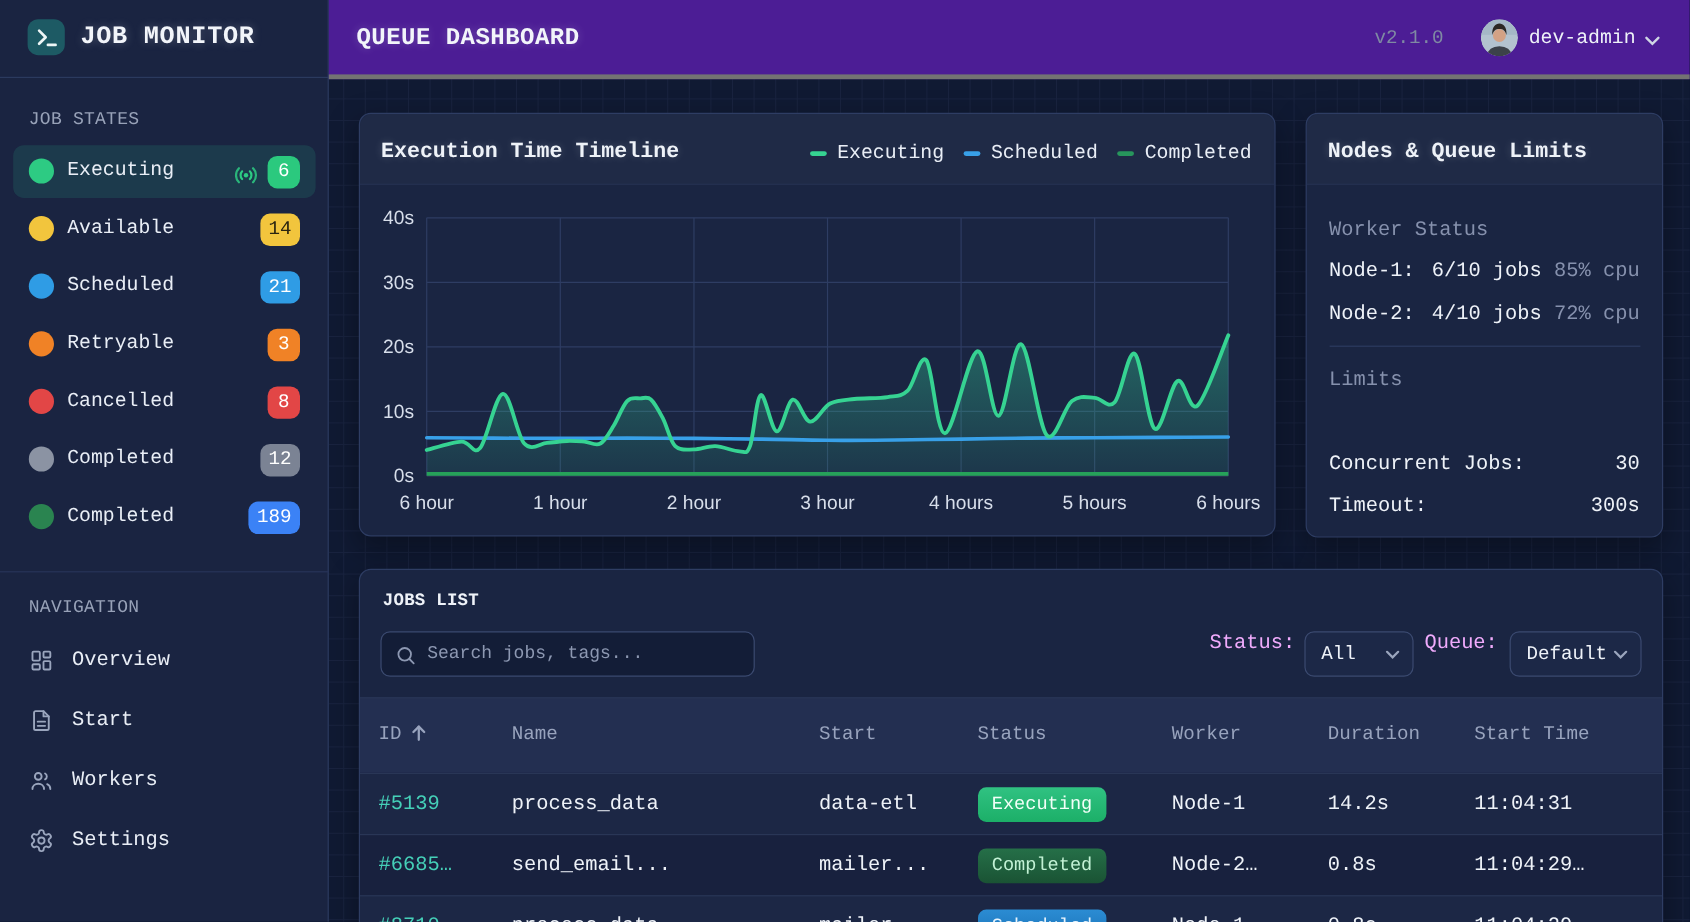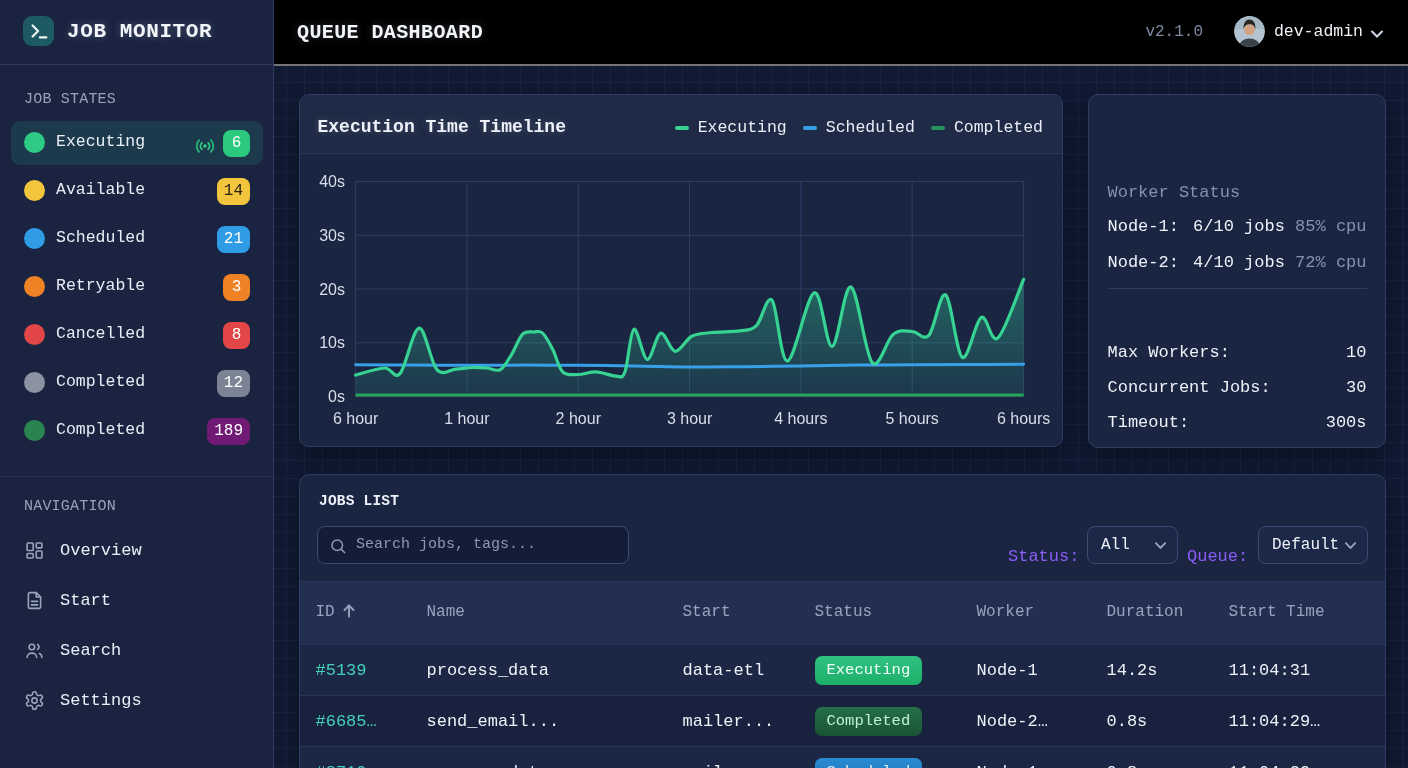--- a/index.html
+++ b/index.html
@@ -16,21 +16,21 @@
 .sname { position:absolute; left:45px; top:11px; font-size:16.5px; color:#e9eef6; }
 .sright { position:absolute; right:13px; top:8.5px; display:flex; align-items:center; gap:7px; }
 .live { position:relative; top:3px; }
 .badge { display:inline-block; min-width:27px; padding:2px 7px 3px; border-radius:8px; font-size:16px; text-align:center; line-height:22px; }
 #navsep { position:absolute; left:0; top:476px; width:274px; height:1px; background:#273459; }
 #navs { position:absolute; left:24px; top:533px; width:230px; }
 .nav { position:relative; height:50px; }
 .nicon { position:absolute; left:0; top:7px; }
 .nname { position:absolute; left:36px; top:8px; font-size:17px; color:#e9eef6; }
 
-#topbar { position:absolute; left:274px; top:0; width:1134px; height:66px; background:#000000; border-bottom:2px solid #737373; }
+#topbar { position:absolute; left:274px; top:0; width:1134px; height:66px; background:#4c1d95; border-bottom:4px solid #737373; }
 #tbtitle { position:absolute; left:23px; top:21px; font-size:20px; font-weight:bold; color:#f2f5fa; letter-spacing:0.4px; text-shadow:0 0 8px rgba(240,245,255,0.22); }
 #ver { position:absolute; right:205px; top:23px; font-size:16px; color:#7f8aa3; }
 #avatar { position:absolute; right:143px; top:16px; width:31px; height:31px; border-radius:50%; overflow:hidden; }
 #uname { position:absolute; right:45px; top:22px; font-size:16.5px; color:#eef2f8; }
 #uchev { position:absolute; right:24px; top:26px; }
 
 #content { position:absolute; left:274px; top:66px; width:1134px; height:702px;
   background-color:#101a33;
   background-image:linear-gradient(#19233f 1px, transparent 1px),linear-gradient(90deg,#19233f 1px, transparent 1px);
   background-size:18px 18px; background-position:12px 16px; }
@@ -44,21 +44,21 @@
 #nodecard { left:814px; top:28px; width:298px; height:354px; }
 .nline { position:absolute; left:18.5px; right:18.5px; font-size:17px; color:#eef2f8; }
 .nlab { color:#8691ad; }
 .nval { position:absolute; right:0; }
 #ndiv { position:absolute; left:18.5px; right:18.5px; top:193px; height:1px; background:#2c3b60; }
 #jobscard { left:25px; top:408px; width:1087px; height:420px; }
 #jltitle { position:absolute; left:19px; top:18px; font-size:14.5px; font-weight:bold; color:#eef2f8; letter-spacing:0.2px; }
 #search { position:absolute; left:17px; top:51px; width:312px; height:38px; background:#131d37; border:1px solid #3b4a70; border-radius:8px; }
 #search svg { position:absolute; left:11px; top:10px; }
 #search span { position:absolute; left:38px; top:9px; font-size:15px; color:#8d98b2; }
-.flabel { position:absolute; top:72px; font-size:17px; color:#8b5cf6; }
+.flabel { position:absolute; top:52px; font-size:17px; color:#f0abfc; }
 .fsel { position:absolute; top:51px; height:38px; background:#1c2847; border:1px solid #3b4a70; border-radius:8px; font-size:16px; color:#eef2f8; }
 .fsel span { position:absolute; left:13px; top:9px; }
 .fsel svg { position:absolute; right:10px; top:14px; }
 #thead { position:absolute; left:0; top:106px; width:100%; height:63px; background:#232f51; border-top:1px solid #293656; }
 #thead > span, .trow > span { position:absolute; top:21px; }
 #thead > span { font-size:16px; color:#98a3bd; }
 .trow { position:relative; left:0; width:100%; height:51px; background:#1c2745; border-top:1px solid #293656; }
 .trow.alt { background:#18213e; }
 .trow > span { top:15.5px; font-size:17px; color:#eef2f8; }
 .trow > .c-st { top:10.5px; }
@@ -115,25 +115,28 @@
         <text x="166.9" y="269" text-anchor="middle">1 hour</text>
         <text x="278.3" y="269" text-anchor="middle">2 hour</text>
         <text x="389.6" y="269" text-anchor="middle">3 hour</text>
         <text x="500.9" y="269" text-anchor="middle">4 hours</text>
         <text x="612.2" y="269" text-anchor="middle">5 hours</text>
         <text x="723.6" y="269" text-anchor="middle">6 hours</text>
       </g>
     </svg>
   </div>
   <div class="card" id="nodecard">
+    <div class="chead">
+        <div class="ctitle">Nodes &amp; Queue Limits</div>
+      </div>
     <div class="nline nlab" style="top:88px">Worker Status</div>
     <div class="nline" style="top:122px">Node-1:<span class="nval">6/10 jobs <span class="nlab">85% cpu</span></span></div>
     <div class="nline" style="top:158px">Node-2:<span class="nval">4/10 jobs <span class="nlab">72% cpu</span></span></div>
     <div id="ndiv"></div>
-    <div class="nline" style="top:248px">Max Workers:<span class="nval">10</span></div>
+    <div class="nline nlab" style="top:213px">Limits</div>
     <div class="nline" style="top:283px">Concurrent Jobs:<span class="nval">30</span></div>
     <div class="nline" style="top:318px">Timeout:<span class="nval">300s</span></div>
   </div>
   <div class="card" id="jobscard">
     <div id="jltitle">JOBS LIST</div>
     <div id="search">
       <svg width="18" height="18" viewBox="0 0 24 24" fill="none" stroke="#8d98b2" stroke-width="2" stroke-linecap="round">
           <circle cx="11" cy="11" r="7"></circle>
           <line x1="16.5" y1="16.5" x2="21" y2="21"></line>
         </svg>
@@ -254,21 +257,21 @@
         <span class="dot" style="background:#8b93a3"></span>
         <span class="sname">Completed</span>
         <span class="sright">
           <span class="badge" style="background:#7b8394;color:#ffffff">12</span>
         </span>
       </div>
 <div class="state">
         <span class="dot" style="background:#2a8450"></span>
         <span class="sname">Completed</span>
         <span class="sright">
-          <span class="badge" style="background:#701a75;color:#ffffff">189</span>
+          <span class="badge" style="background:#3b82f6;color:#ffffff">189</span>
         </span>
       </div>
   </div>
   <div id="navsep"></div>
   <div class="seclabel" style="top:498px">NAVIGATION</div>
   <div id="navs">
 <div class="nav">
         <span class="nicon"><svg width="21" height="21" viewBox="0 0 24 24" fill="none" stroke="#9aa5bd" stroke-width="1.8" stroke-linecap="round" stroke-linejoin="round">
             <rect x="3.5" y="3.5" width="7" height="8.5" rx="1"></rect>
             <rect x="14" y="3.5" width="6.5" height="5.5" rx="1"></rect>
@@ -286,21 +289,21 @@
           </svg></span>
         <span class="nname">Start</span>
       </div>
 <div class="nav">
         <span class="nicon"><svg width="21" height="21" viewBox="0 0 24 24" fill="none" stroke="#9aa5bd" stroke-width="1.8" stroke-linecap="round" stroke-linejoin="round">
             <circle cx="9" cy="8" r="3.2"></circle>
             <path d="M3.5 20c0-3 2.5-5 5.5-5s5.5 2 5.5 5"></path>
             <path d="M15.5 5.2a3.2 3.2 0 0 1 0 5.6"></path>
             <path d="M17.5 15.4c1.8.7 3 2.3 3 4.6"></path>
           </svg></span>
-        <span class="nname">Search</span>
+        <span class="nname">Workers</span>
       </div>
 <div class="nav">
         <span class="nicon"><svg width="21" height="21" viewBox="0 0 24 24" fill="none" stroke="#9aa5bd" stroke-width="1.8" stroke-linecap="round" stroke-linejoin="round">
             <circle cx="12" cy="12" r="3"></circle>
             <path d="M12.22 2h-.44a2 2 0 0 0-2 2v.18a2 2 0 0 1-1 1.73l-.43.25a2 2 0 0 1-2 0l-.15-.08a2 2 0 0 0-2.73.73l-.22.38a2 2 0 0 0 .73 2.73l.15.1a2 2 0 0 1 1 1.72v.51a2 2 0 0 1-1 1.74l-.15.09a2 2 0 0 0-.73 2.73l.22.38a2 2 0 0 0 2.73.73l.15-.08a2 2 0 0 1 2 0l.43.25a2 2 0 0 1 1 1.73V20a2 2 0 0 0 2 2h.44a2 2 0 0 0 2-2v-.18a2 2 0 0 1 1-1.73l.43-.25a2 2 0 0 1 2 0l.15.08a2 2 0 0 0 2.73-.73l.22-.39a2 2 0 0 0-.73-2.73l-.15-.08a2 2 0 0 1-1-1.74v-.5a2 2 0 0 1 1-1.74l.15-.09a2 2 0 0 0 .73-2.73l-.22-.38a2 2 0 0 0-2.73-.73l-.15.08a2 2 0 0 1-2 0l-.43-.25a2 2 0 0 1-1-1.73V4a2 2 0 0 0-2-2z"></path>
           </svg></span>
         <span class="nname">Settings</span>
       </div>
   </div>
 </div>

